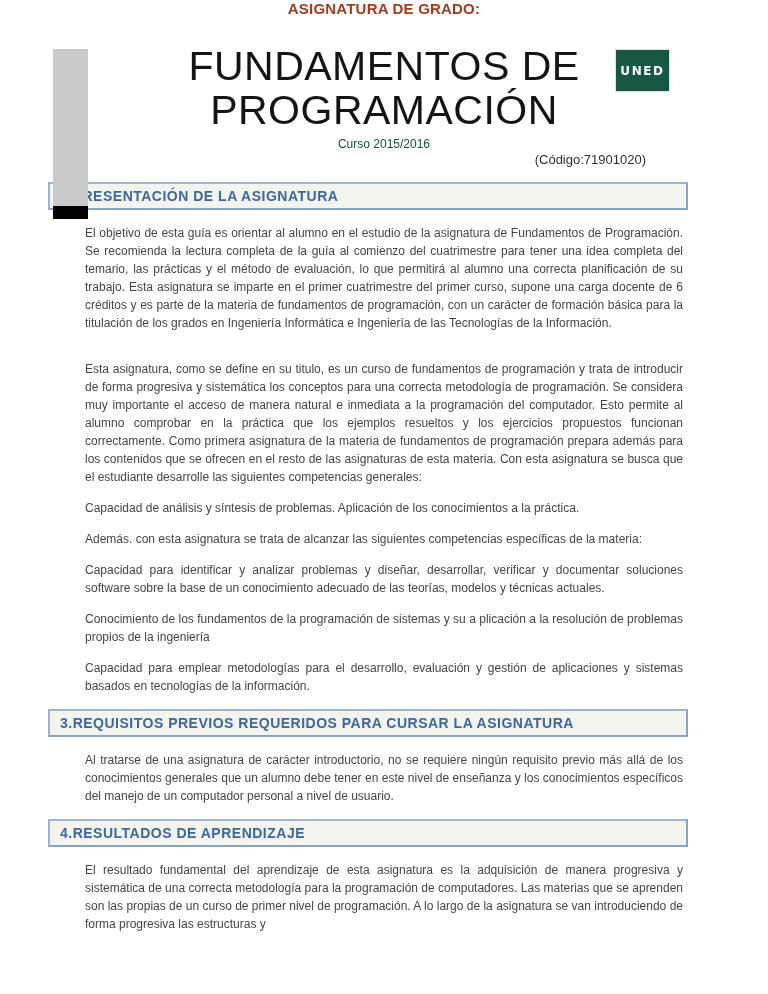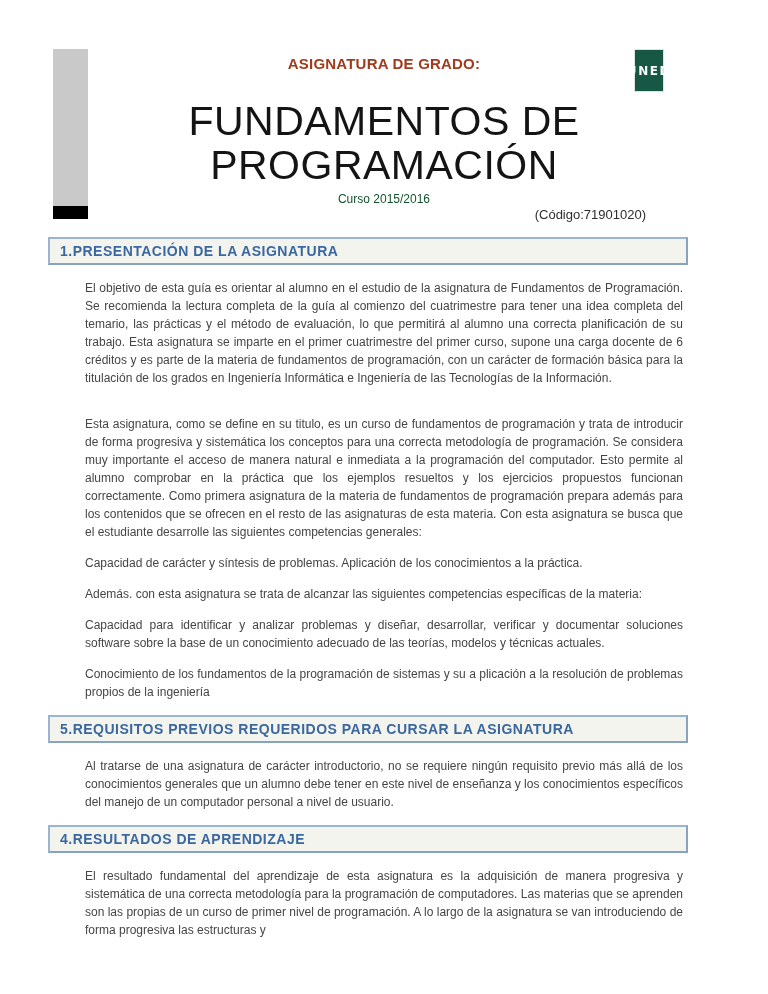--- a/index.html
+++ b/index.html
@@ -19,27 +19,27 @@
     font-family:"Liberation Sans","DejaVu Sans",sans-serif;
     -webkit-font-smoothing:antialiased;
   }
   .page{position:relative;width:768px;height:994px;background:#fff;}
 
   
   .accent-bar{position:absolute;left:53px;top:49px;width:35px;height:157px;background:var(--accent_gray);}
   .accent-block{position:absolute;left:53px;top:206px;width:35px;height:13px;background:var(--accent_black);}
 
   
-  .header{padding-top:55px;}
+  .header{}
   .kicker{
     text-align:center;font-size:15px;font-weight:bold;color:var(--kicker);
     letter-spacing:0.2px;line-height:18px;
   }
   .logo{
-    position:absolute;left:635px;top:50px;width:28px;height:41px;
+    position:absolute;left:616px;top:50px;width:53px;height:41px;
     background:var(--logo_bg);display:flex;align-items:center;justify-content:center;
     outline:1px solid #dbe5de;
   }
   .logo-text{
     color:#ffffff;font-size:12px;font-weight:bold;letter-spacing:1.6px;
     font-family:"DejaVu Sans",sans-serif;transform:scaleY(1.05);
   }
   .doc-title{
     width:520px;margin:26px auto 0;text-align:center;
     font-size:41px;font-weight:400;color:#141414;line-height:44px;
@@ -94,30 +94,31 @@
         <span>1.PRESENTACIÓN DE LA ASIGNATURA</span>
       </div>
       <div class="section-body">
         <p>El objetivo de esta guía es orientar al alumno en el estudio de la asignatura de Fundamentos de Programación. Se recomienda la lectura completa de la guía al comienzo del cuatrimestre para tener una idea completa del temario, las prácticas y el método de evaluación, lo que permitirá al alumno una correcta planificación de su trabajo. Esta asignatura se imparte en el primer cuatrimestre del primer curso, supone una carga docente de 6 créditos y es parte de la materia de fundamentos de programación, con un carácter de formación básica para la titulación de los grados en Ingeniería Informática e Ingeniería de las Tecnologías de la Información.</p>
       </div>
     </div>
 
     <div class="section">
       <div class="section-body">
         <p>Esta asignatura, como se define en su titulo, es un curso de fundamentos de programación y trata de introducir de forma progresiva y sistemática los conceptos para una correcta metodología de programación. Se considera muy importante el acceso de manera natural e inmediata a la programación del computador. Esto permite al alumno comprobar en la práctica que los ejemplos resueltos y los ejercicios propuestos funcionan correctamente. Como primera asignatura de la materia de fundamentos de programación prepara además para los contenidos que se ofrecen en el resto de las asignaturas de esta materia. Con esta asignatura se busca que el estudiante desarrolle las siguientes competencias generales:</p>
-        <p>Capacidad de carácter y síntesis de problemas. Aplicación de los conocimientos a la práctica.</p>
+        <p>Capacidad de análisis y síntesis de problemas. Aplicación de los conocimientos a la práctica.</p>
         <p>Además. con esta asignatura se trata de alcanzar las siguientes competencias específicas de la materia:</p>
         <p>Capacidad para identificar y analizar problemas y diseñar, desarrollar, verificar y documentar soluciones software sobre la base de un conocimiento adecuado de las teorías, modelos y técnicas actuales.</p>
         <p>Conocimiento de los fundamentos de la programación de sistemas y su a plicación a la resolución de problemas propios de la ingeniería</p>
+        <p>Capacidad para emplear metodologías para el desarrollo, evaluación y gestión de aplicaciones y sistemas basados en tecnologías de la información.</p>
       </div>
     </div>
 
     <div class="section">
       <div class="section-heading">
-        <span>5.REQUISITOS PREVIOS REQUERIDOS PARA CURSAR LA ASIGNATURA</span>
+        <span>3.REQUISITOS PREVIOS REQUERIDOS PARA CURSAR LA ASIGNATURA</span>
       </div>
       <div class="section-body">
         <p>Al tratarse de una asignatura de carácter introductorio, no se requiere ningún requisito previo más allá de los conocimientos generales que un alumno debe tener en este nivel de enseñanza y los conocimientos específicos del manejo de un computador personal a nivel de usuario.</p>
       </div>
     </div>
 
     <div class="section">
       <div class="section-heading">
         <span>4.RESULTADOS DE APRENDIZAJE</span>
       </div>

